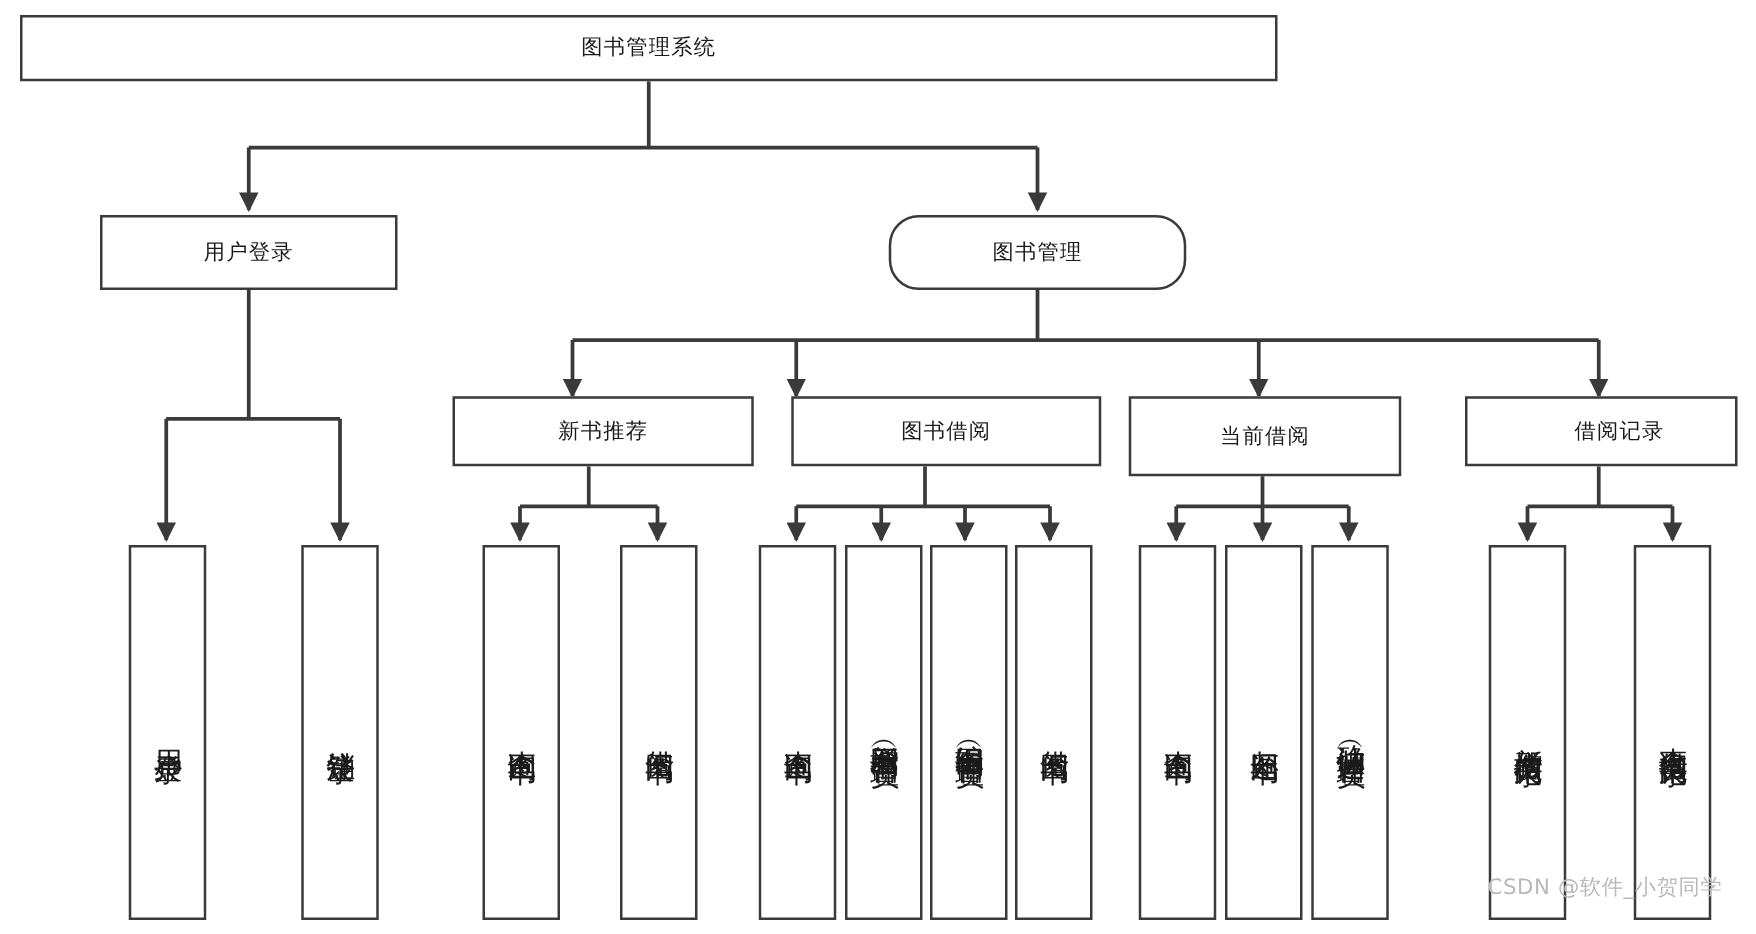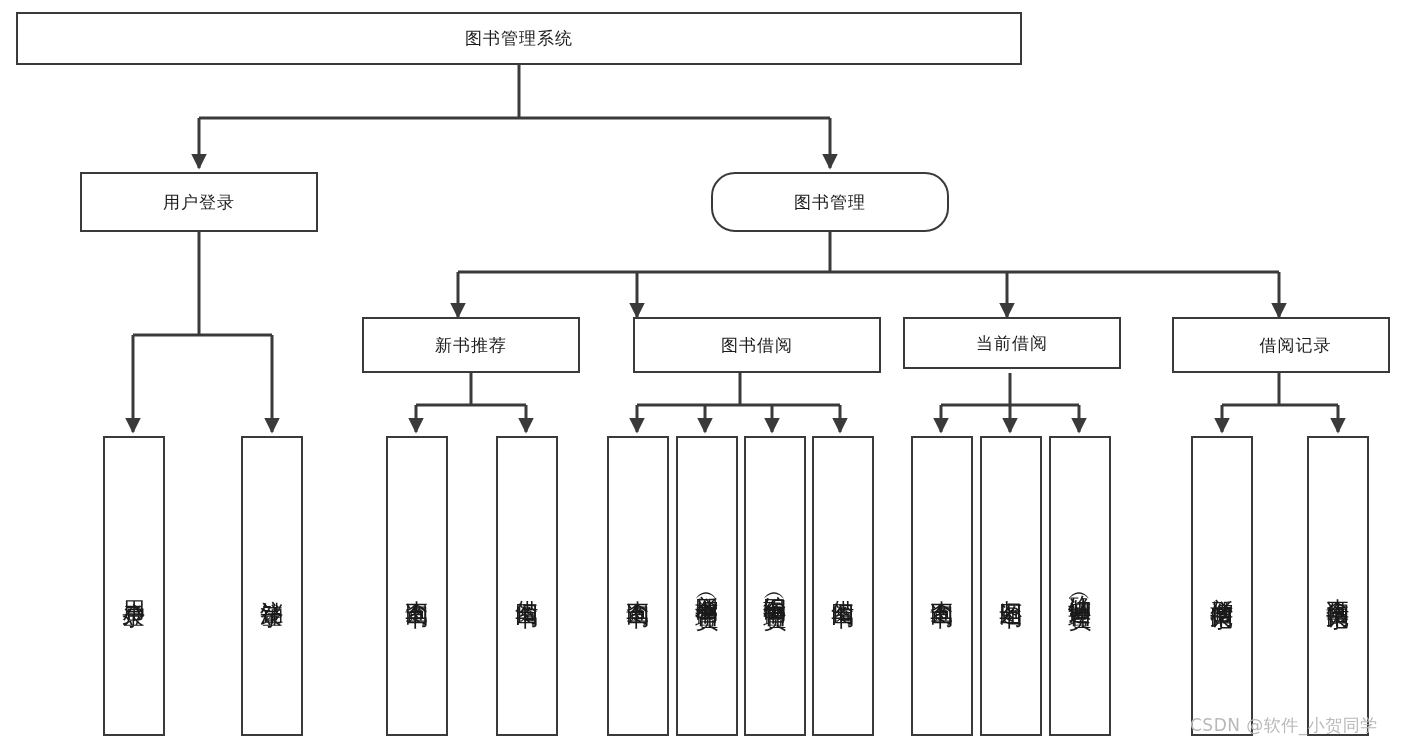--- a/index.html
+++ b/index.html
@@ -125,27 +125,27 @@
     <span>图书管理系统</span>
   </div>
 
   <div class="node node-h" style="left:80px; top:172px; width:238px; height:60px;">
     <span>用户登录</span>
   </div>
   <div class="node node-h" style="left:711px; top:172px; width:238px; height:60px;border-radius:24px;">
     <span>图书管理</span>
   </div>
 
-  <div class="node node-h" style="left:362px; top:317px; width:218px; height:56px;">
+  <div class="node node-h" style="left:362px; top:317px; width:241px; height:56px;">
     <span>新书推荐</span>
   </div>
   <div class="node node-h" style="left:633px; top:317px; width:248px; height:56px;">
     <span>图书借阅</span>
   </div>
-  <div class="node node-h" style="left:903px; top:317px; width:218px; height:52px;">
+  <div class="node node-h" style="left:903px; top:317px; width:218px; height:64px;">
     <span>当前借阅</span>
   </div>
   <div class="node node-h" style="left:1172px; top:317px; width:218px; height:56px;padding-left:29px;">
     <span>借阅记录</span>
   </div>
 
   <div class="node node-v" style="left:103px; top:436px; width:62px; height:300px;">
     <span class="vlabel">用户登录</span>
   </div>
   <div class="node node-v" style="left:241px; top:436px; width:62px; height:300px;">
@@ -182,15 +182,15 @@
     <span class="vlabel">确认归还（管理员）</span>
   </div>
 
   <div class="node node-v" style="left:1191px; top:436px; width:62px; height:300px;">
     <span class="vlabel">新增借阅记录</span>
   </div>
   <div class="node node-v" style="left:1307px; top:436px; width:62px; height:300px;">
     <span class="vlabel">查询借阅记录</span>
   </div>
 
-  <div class="watermark" style="left:1190px; top:714px;text-align:right;">CSDN @软件_小贺同学</div>
+  <div class="watermark" style="left:1190px; top:698px;text-align:right;">CSDN @软件_小贺同学</div>
 
 </div>
 
 </body></html>

